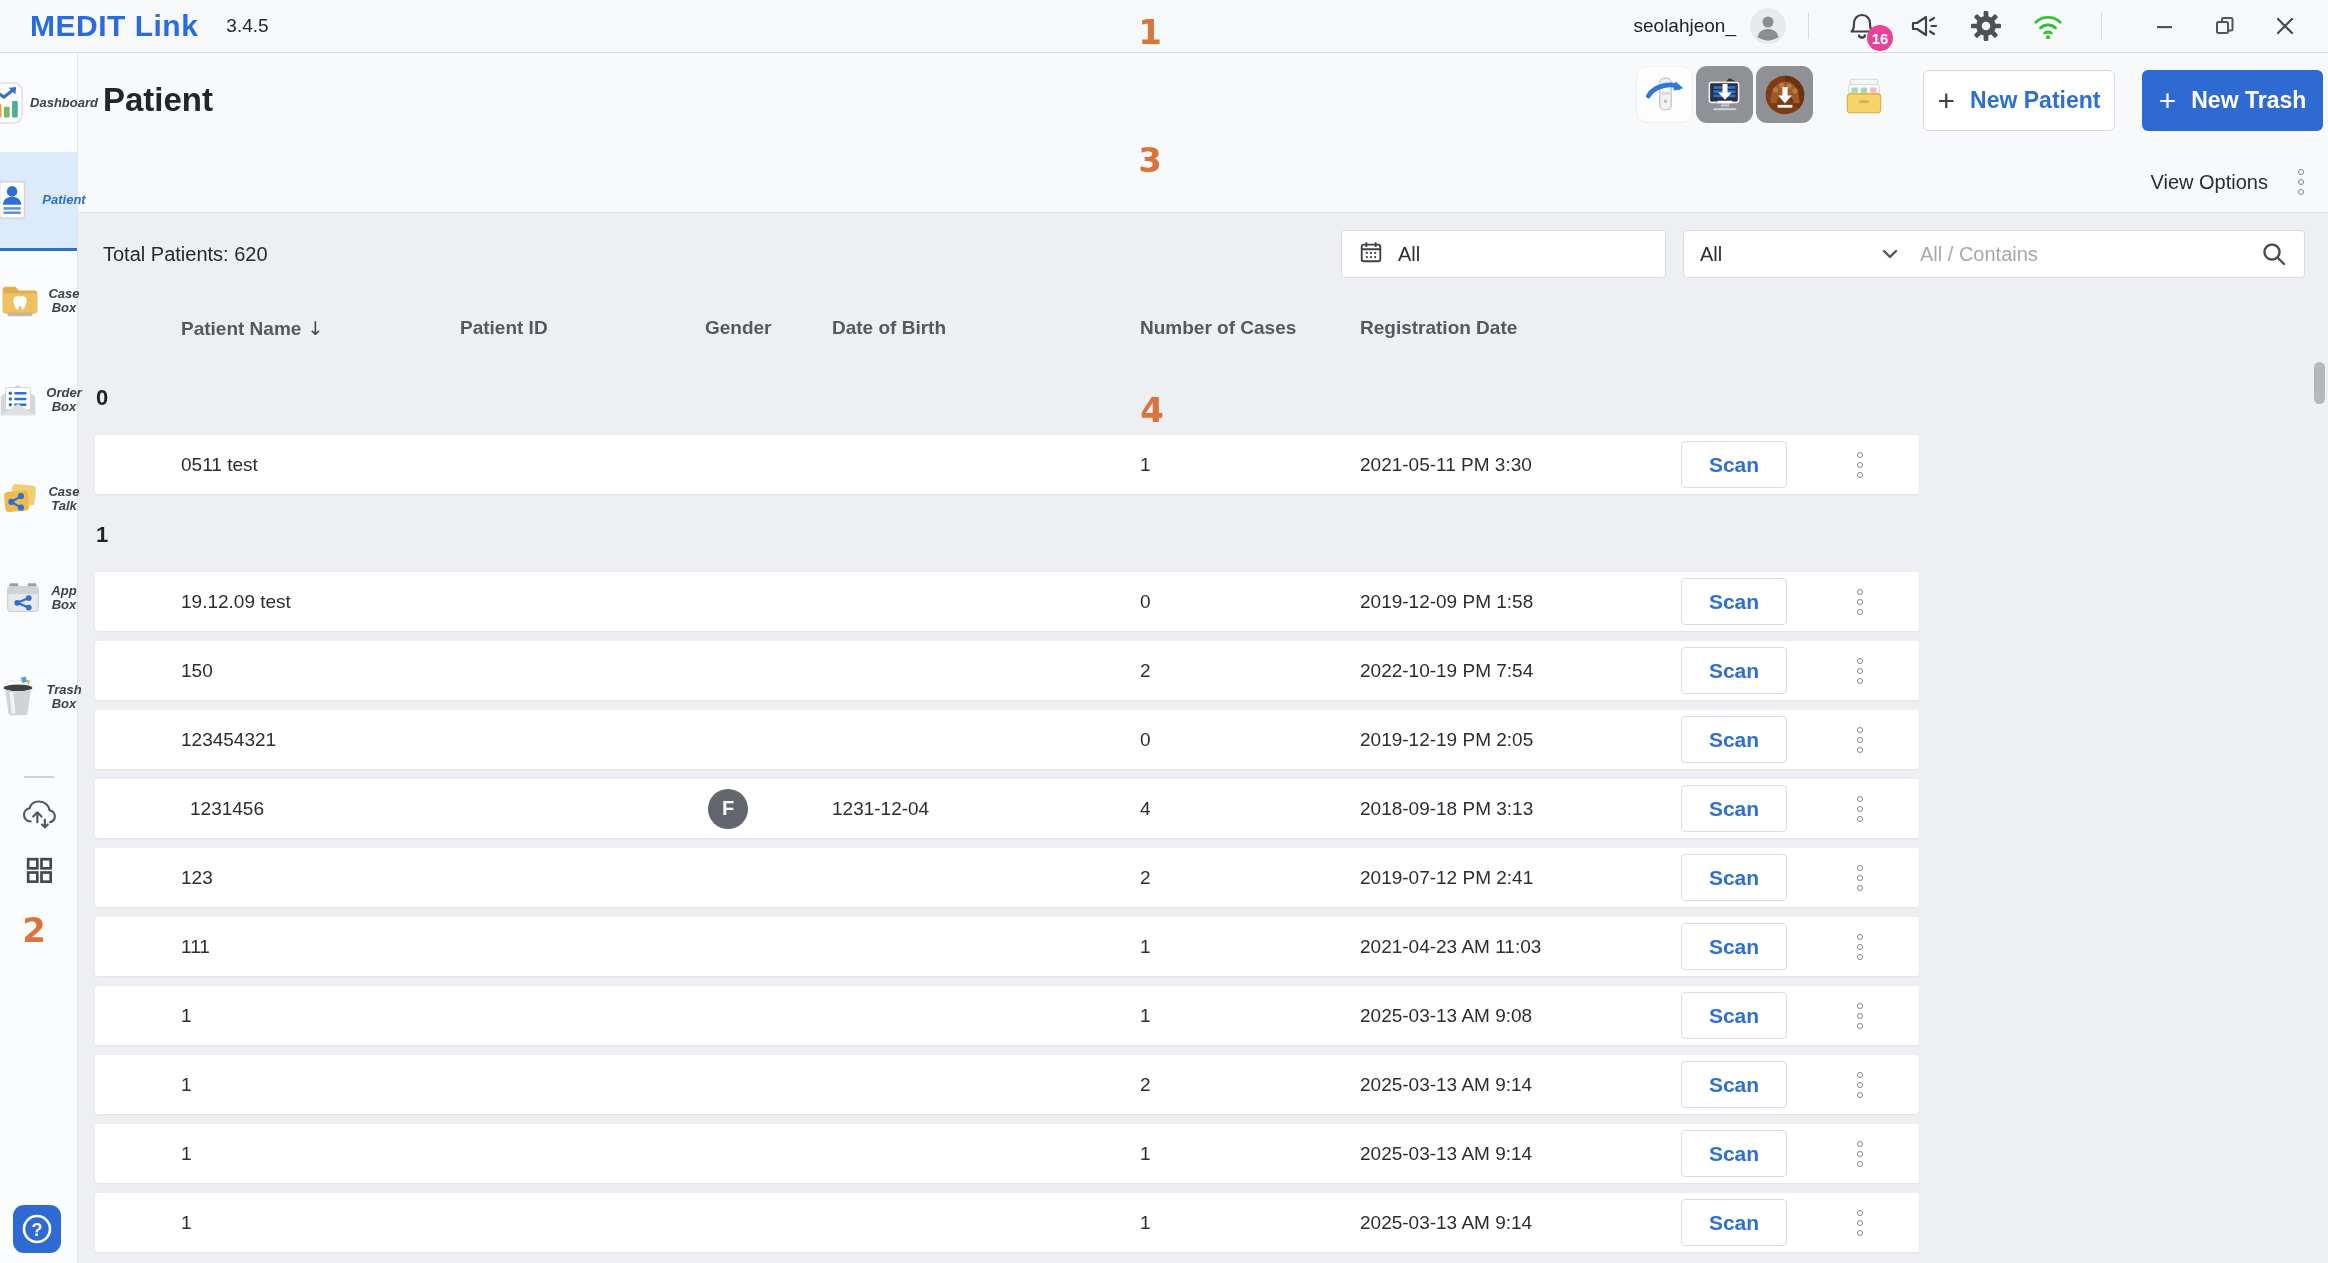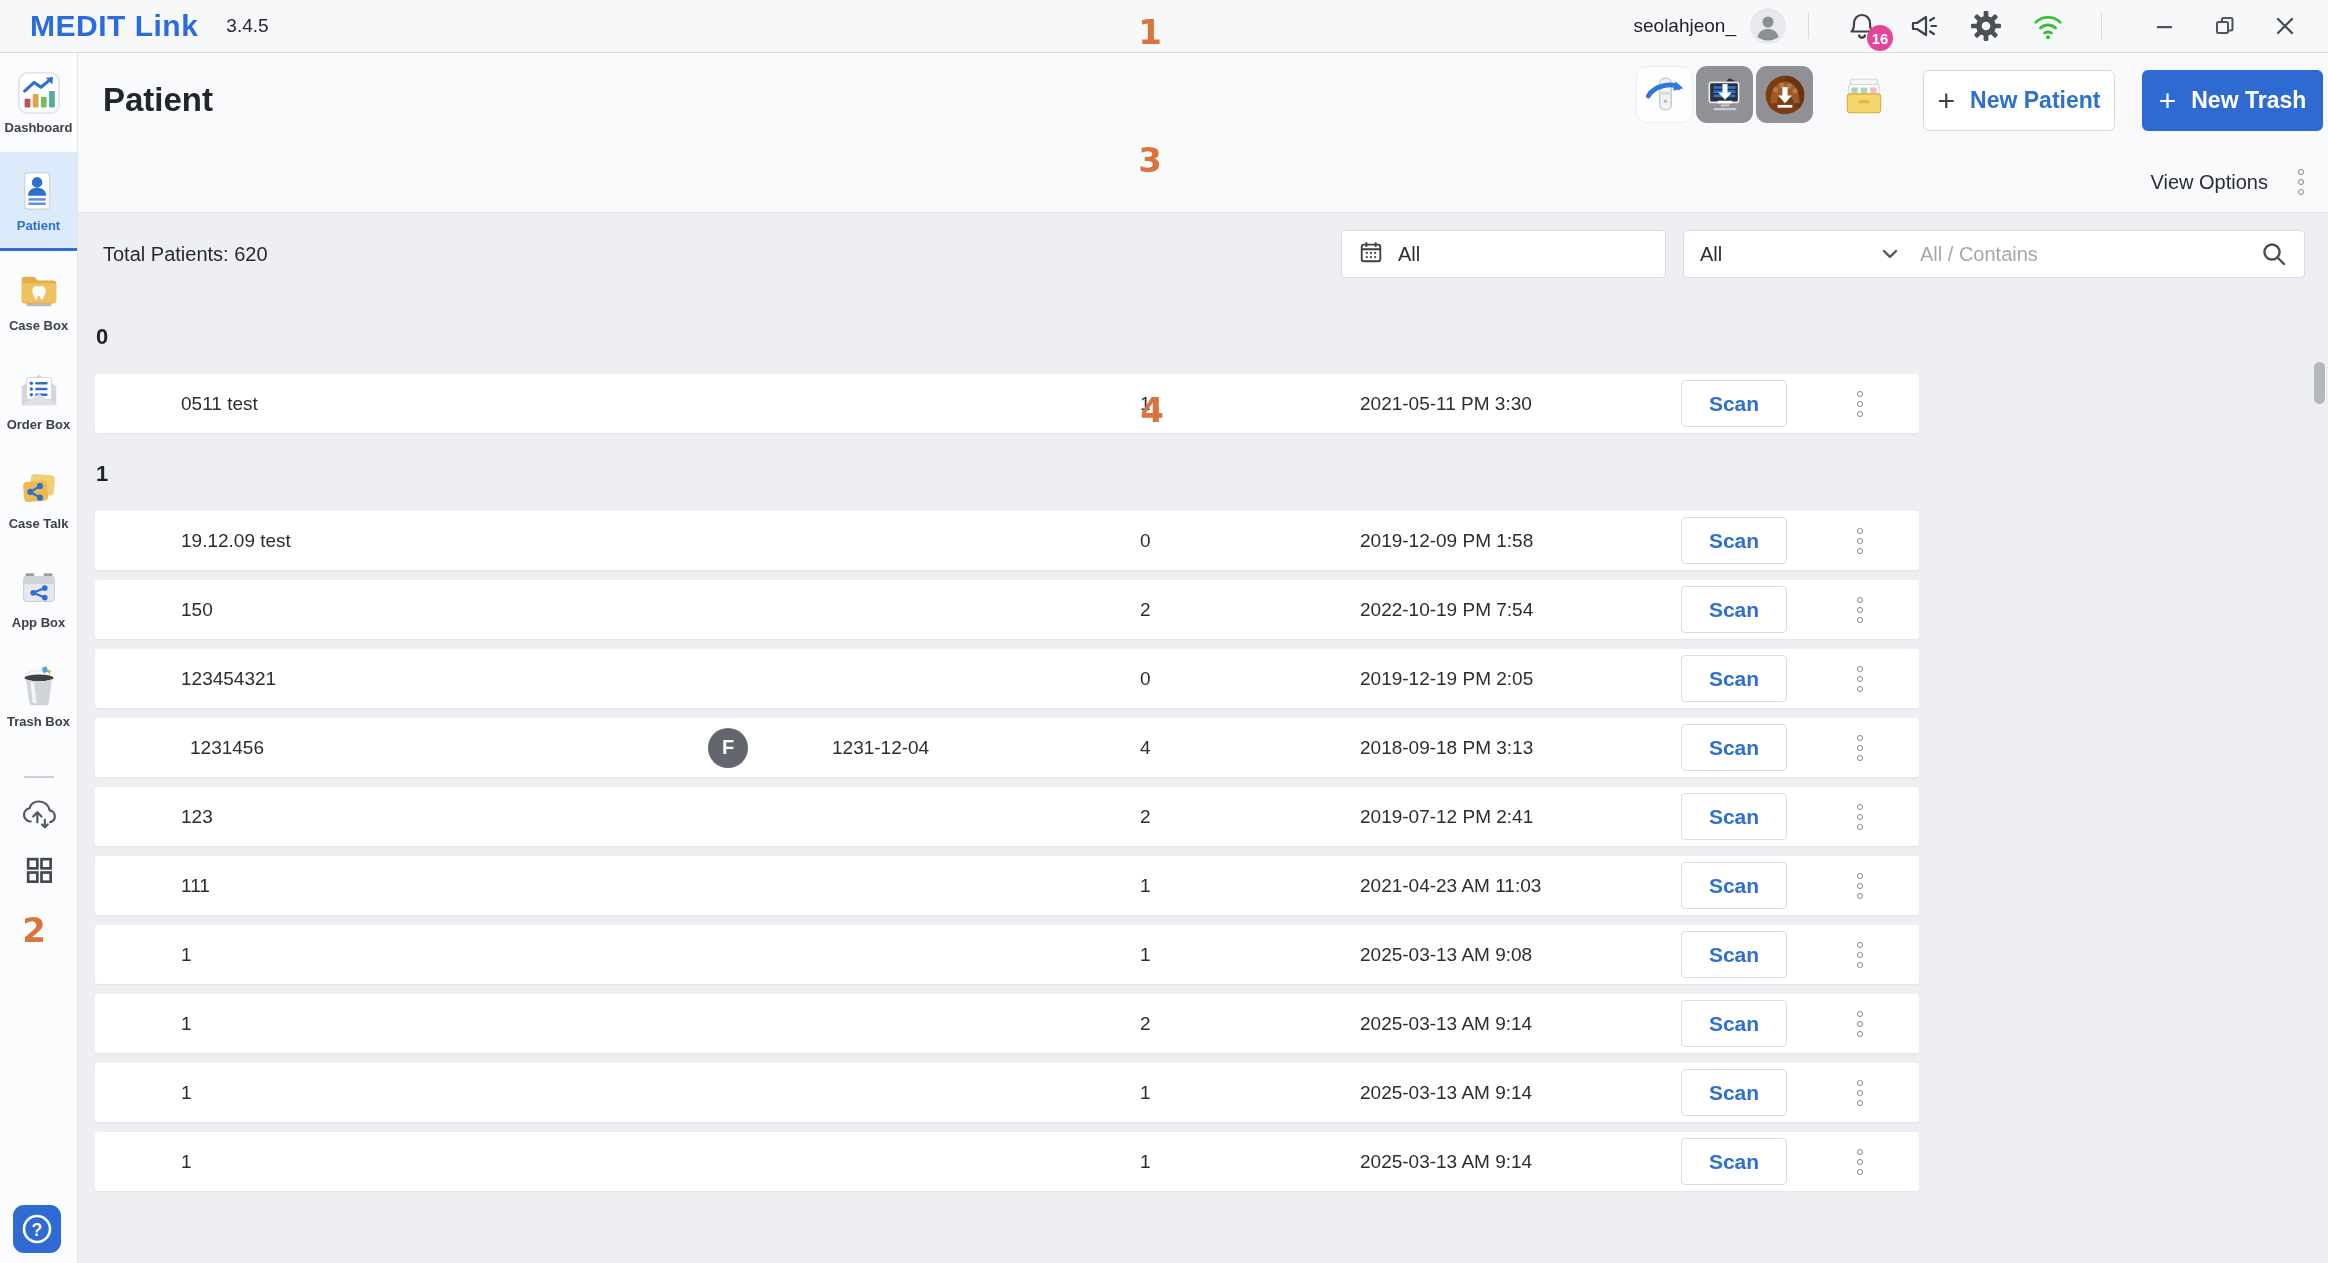--- a/index.html
+++ b/index.html
@@ -21,22 +21,22 @@
   .tb-icon svg{width:32px;height:32px;}
   .badge{position:absolute;right:-13px;bottom:-7px;min-width:26px;height:26px;border-radius:13px;
     background:#e8439a;color:#fff;font-size:15px;font-weight:bold;display:flex;align-items:center;
     justify-content:center;padding:0 3px;box-sizing:border-box;}
   .win-btn{width:38px;height:34px;display:flex;align-items:center;justify-content:center;margin-left:22px;}
   .win-btn svg{width:24px;height:24px;}
 
   
   #sidebar{position:absolute;left:0;top:53px;width:78px;height:1210px;background:#fbfcfe;
     border-right:1px solid #e3e5e9;box-sizing:border-box;z-index:4;}
-  .side-item{height:99px;display:flex;flex-direction:column;align-items:center;justify-content:center;
-    gap:5px;box-sizing:border-box;cursor:pointer;}
+  .side-item{height:99px;display:flex;flex-direction:row;align-items:center;justify-content:center;
+    gap:5px;box-sizing:border-box;cursor:pointer;font-style:italic;}
   .side-item.active{background:#dcebfb;border-bottom:3px solid #2d6fd2;}
   .side-icon{width:46px;height:46px;display:flex;align-items:center;justify-content:center;}
   .side-icon svg{width:46px;height:46px;}
   .side-label{font-size:13px;font-weight:bold;color:#3e4247;text-align:center;line-height:1.05;}
   .side-item.active .side-label{color:#2d6fd2;}
   .side-divider{width:30px;height:2px;background:#cdd0d5;margin:30px auto 0;}
   .side-extra{display:flex;align-items:center;justify-content:center;margin-top:16px;}
   .side-extra svg{width:40px;height:40px;}
   #help-btn{position:absolute;left:13px;bottom:10px;width:48px;height:48px;}
   #help-btn svg{width:48px;height:48px;}
@@ -434,20 +434,28 @@
           <input class="search-input" type="text" placeholder="All / Contains" style="">
           <span class="search-icon">
             <svg viewBox="0 0 28 28" fill="none" stroke="#4b4e54" stroke-width="2.4" stroke-linecap="round">
                 <circle cx="12" cy="12" r="7.5"></circle>
                 <path d="M17.5 17.5L24 24"></path>
               </svg>
           </span>
         </div>
       </div>
 
+      <div class="table-header" id="table-header">
+          <span class="col" style="left: 86px;">Patient Name<span class="sort-arrow">↓</span></span>
+          <span class="col" style="left: 365px;">Patient ID</span>
+          <span class="col" style="left: 610px;">Gender</span>
+          <span class="col" style="left: 737px;">Date of Birth</span>
+          <span class="col" style="left: 1045px;">Number of Cases</span>
+          <span class="col" style="left: 1265px;">Registration Date</span>
+        </div>
       <div id="table-body">
           <div class="group first">
             <div class="group-label">0</div>
             <div class="patient-row">
               <span class="cell" style="left: 86px;">0511 test</span>
               <span class="cell" style="left: 1045px;">1</span>
               <span class="cell" style="left: 1265px;">2021-05-11 PM 3:30</span>
               <button class="scan-btn">Scan</button>
               <span class="kebab row-kebab">
                 <i></i>

